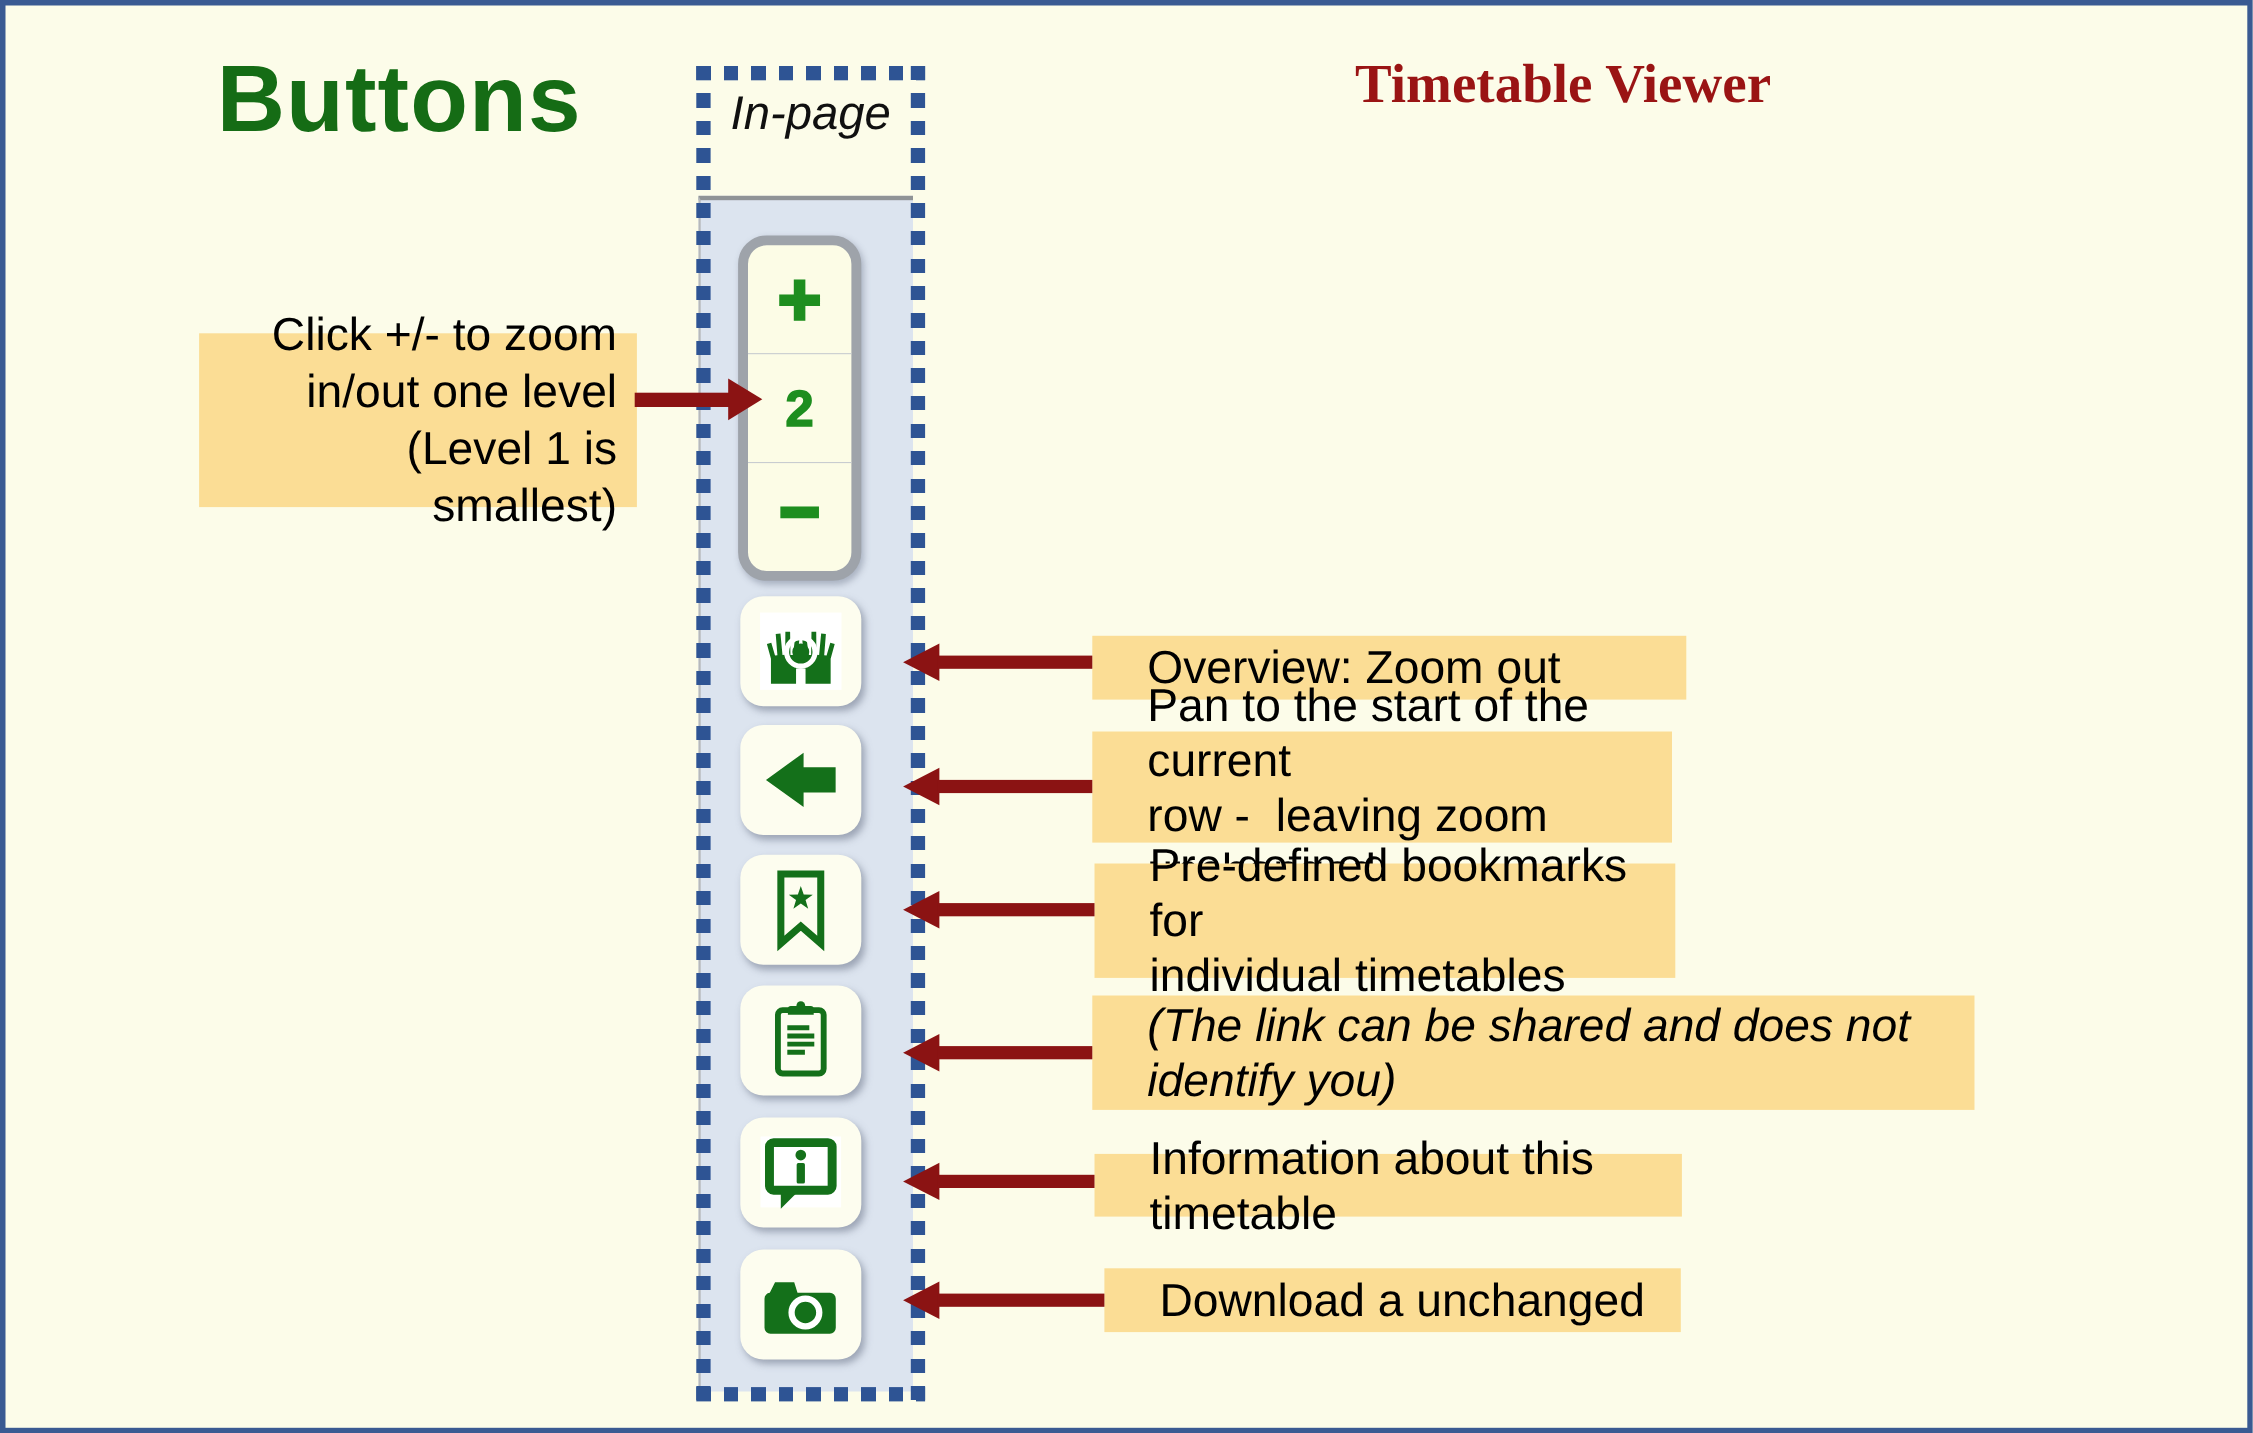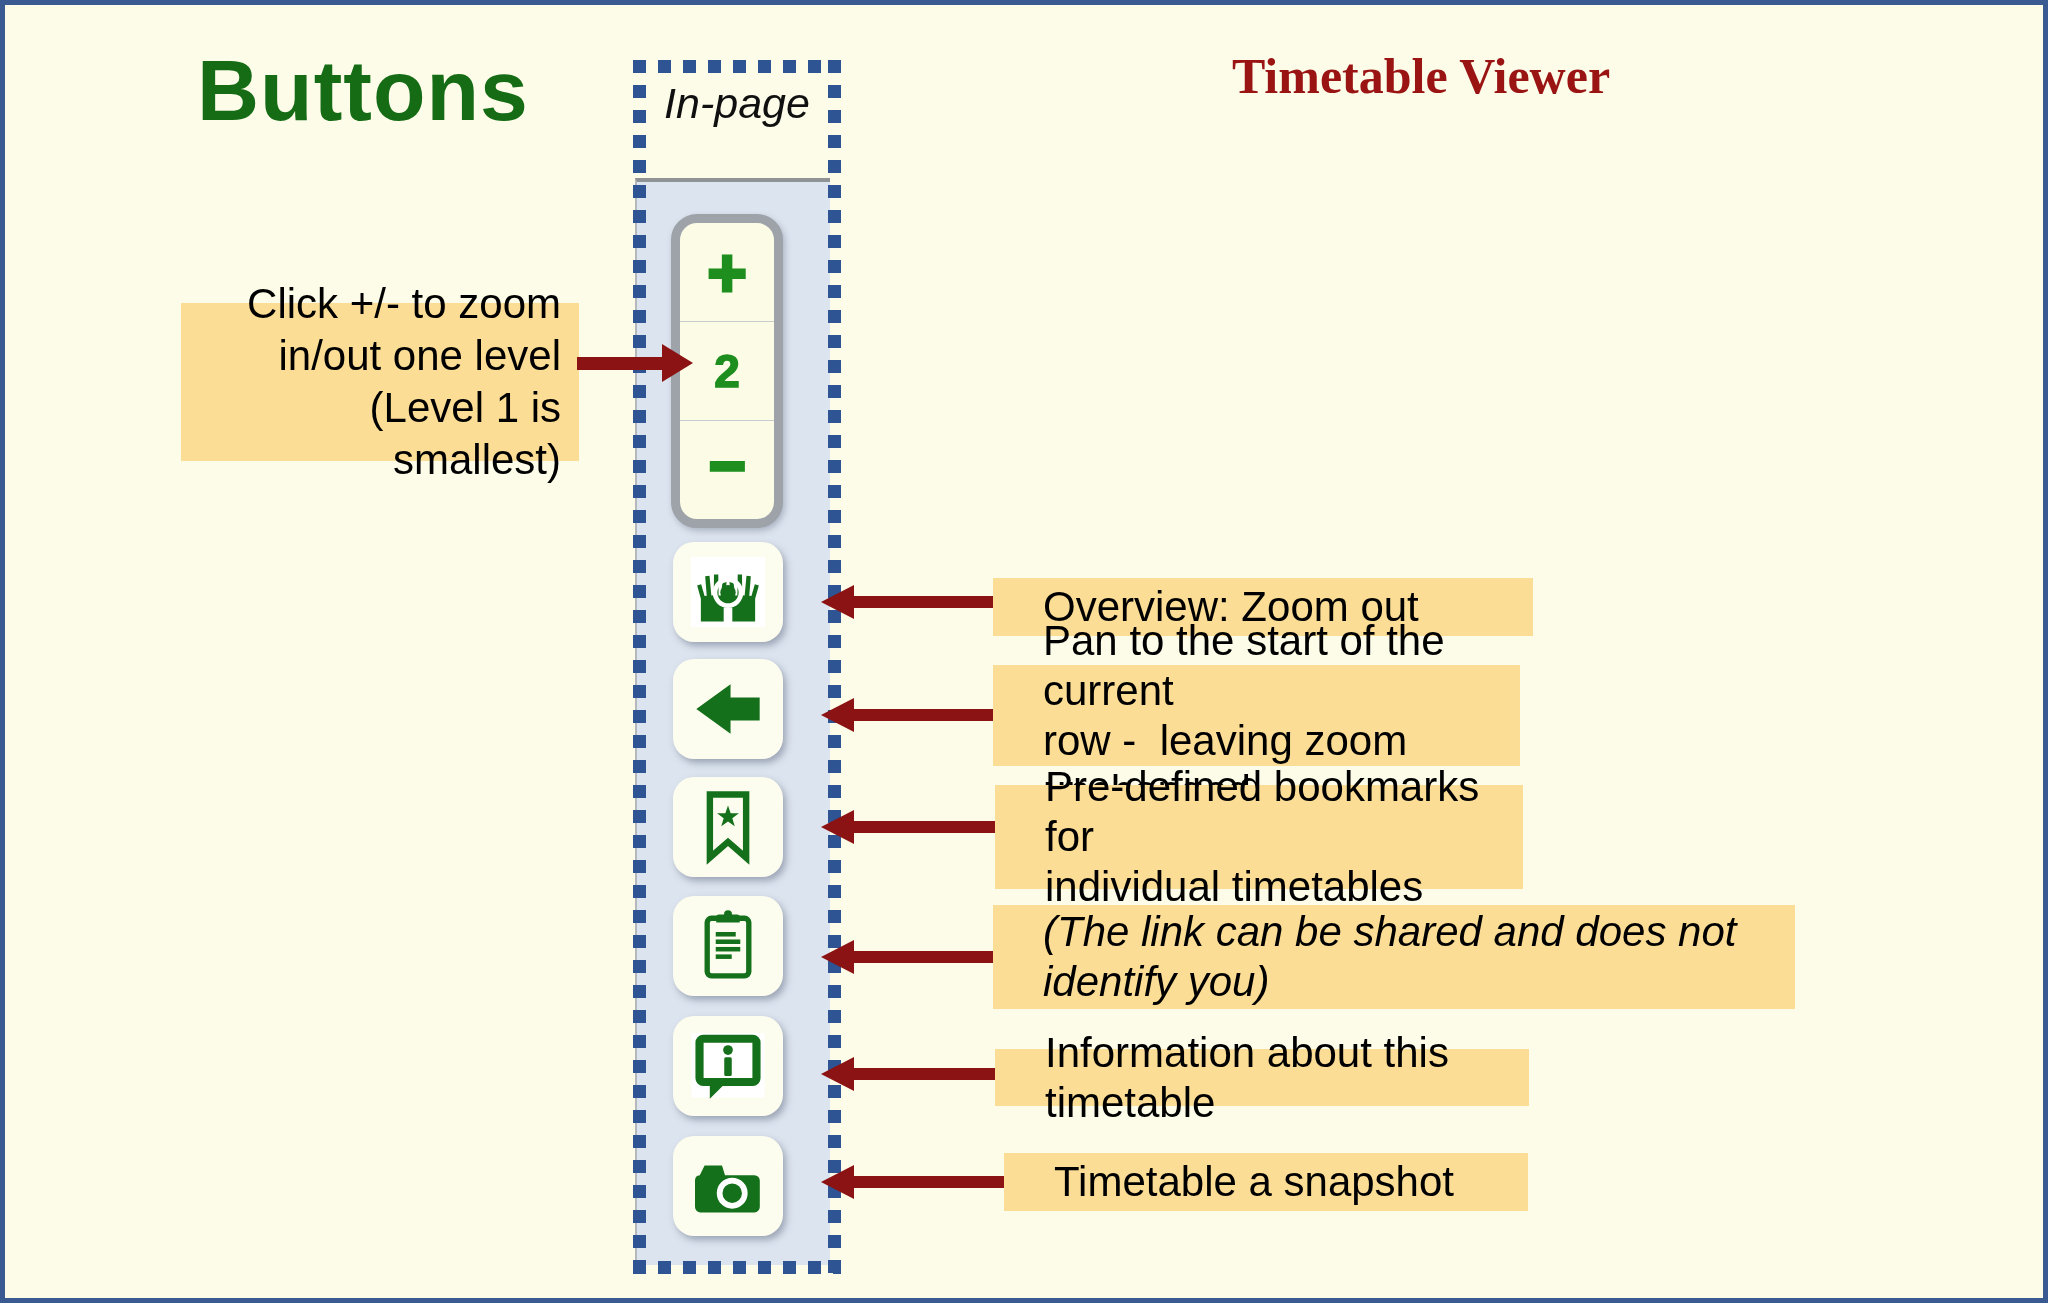--- a/index.html
+++ b/index.html
@@ -226,20 +226,20 @@
 
   <div class="abs callout rc" style="left:990px;top:1044px;width:534px;height:57px;">
     <span class="co-line">Information about this timetable</span>
   </div>
   <div>
     <div class="arrow-part head-left" style="left:816px;top:1052px;"></div>
     <div class="arrow-part shaft" style="left:847px;top:1063px;width:143px;height:12px;"></div>
   </div>
 
   <div class="abs callout rc" style="left:999px;top:1148px;width:524px;height:58px;">
-    <span class="co-line">Timetable a snapshot</span>
+    <span class="co-line">Download a unchanged</span>
   </div>
   <div>
     <div class="arrow-part head-left" style="left:816px;top:1160px;"></div>
     <div class="arrow-part shaft" style="left:847px;top:1171px;width:152px;height:12px;"></div>
   </div>
 
 </div>
 
 </body></html>

